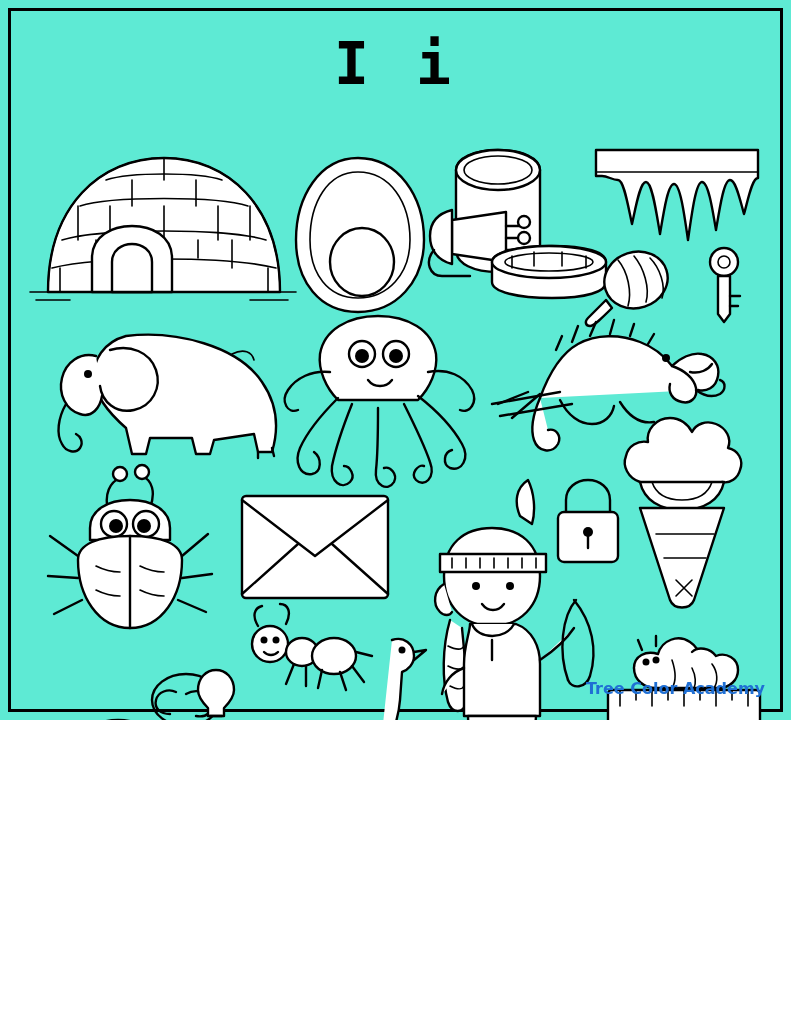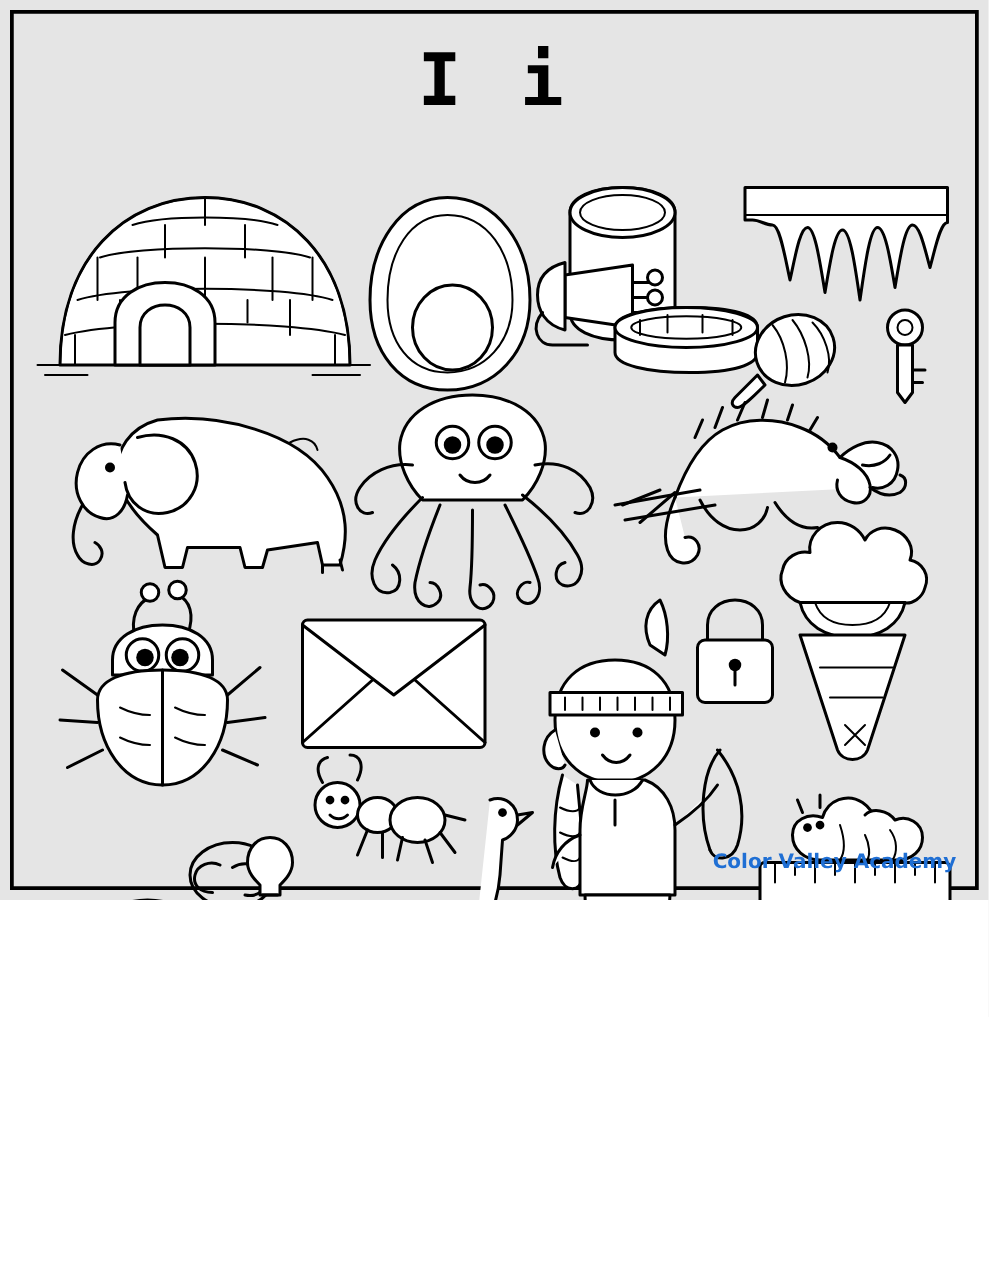--- a/index.html
+++ b/index.html
@@ -7,21 +7,21 @@
     padding: 0;
     background: #ffffff;
   }
   body {
     font-family: "Liberation Sans", sans-serif;
   }
   .page {
     position: relative;
     width: 791px;
     height: 720px;
-    background: #e5e5e5;
+    background: #5eead4;
     overflow: hidden;
     box-sizing: border-box;
   }
   .page-border {
     position: absolute;
     left: 8px;
     top: 8px;
     right: 8px;
     bottom: 8px;
     border: 3px solid #000;
@@ -434,15 +434,15 @@
         <path class="wh" d="M268 906 C280 894 300 888 322 888 L372 888 C388 888 398 898 398 910 L398 934 L266 934 Z"></path>
         <path class="wh" d="M262 934 L402 934 C406 942 400 952 390 952 L270 952 C260 952 256 942 262 934 Z"></path>
         <ellipse class="wh" cx="330" cy="910" rx="28" ry="10"></ellipse>
         <path class="ln" d="M300 892 C312 884 330 880 346 882"></path>
         <path class="ln-thin" d="M370 900 C378 902 384 908 384 916"></path>
       </g>
 
     </svg>
   </div>
 
-  <div class="footer">Color Valley Academy</div>
+  <div class="footer">Tree Color Academy</div>
 
 </div>
 
 </body></html>

